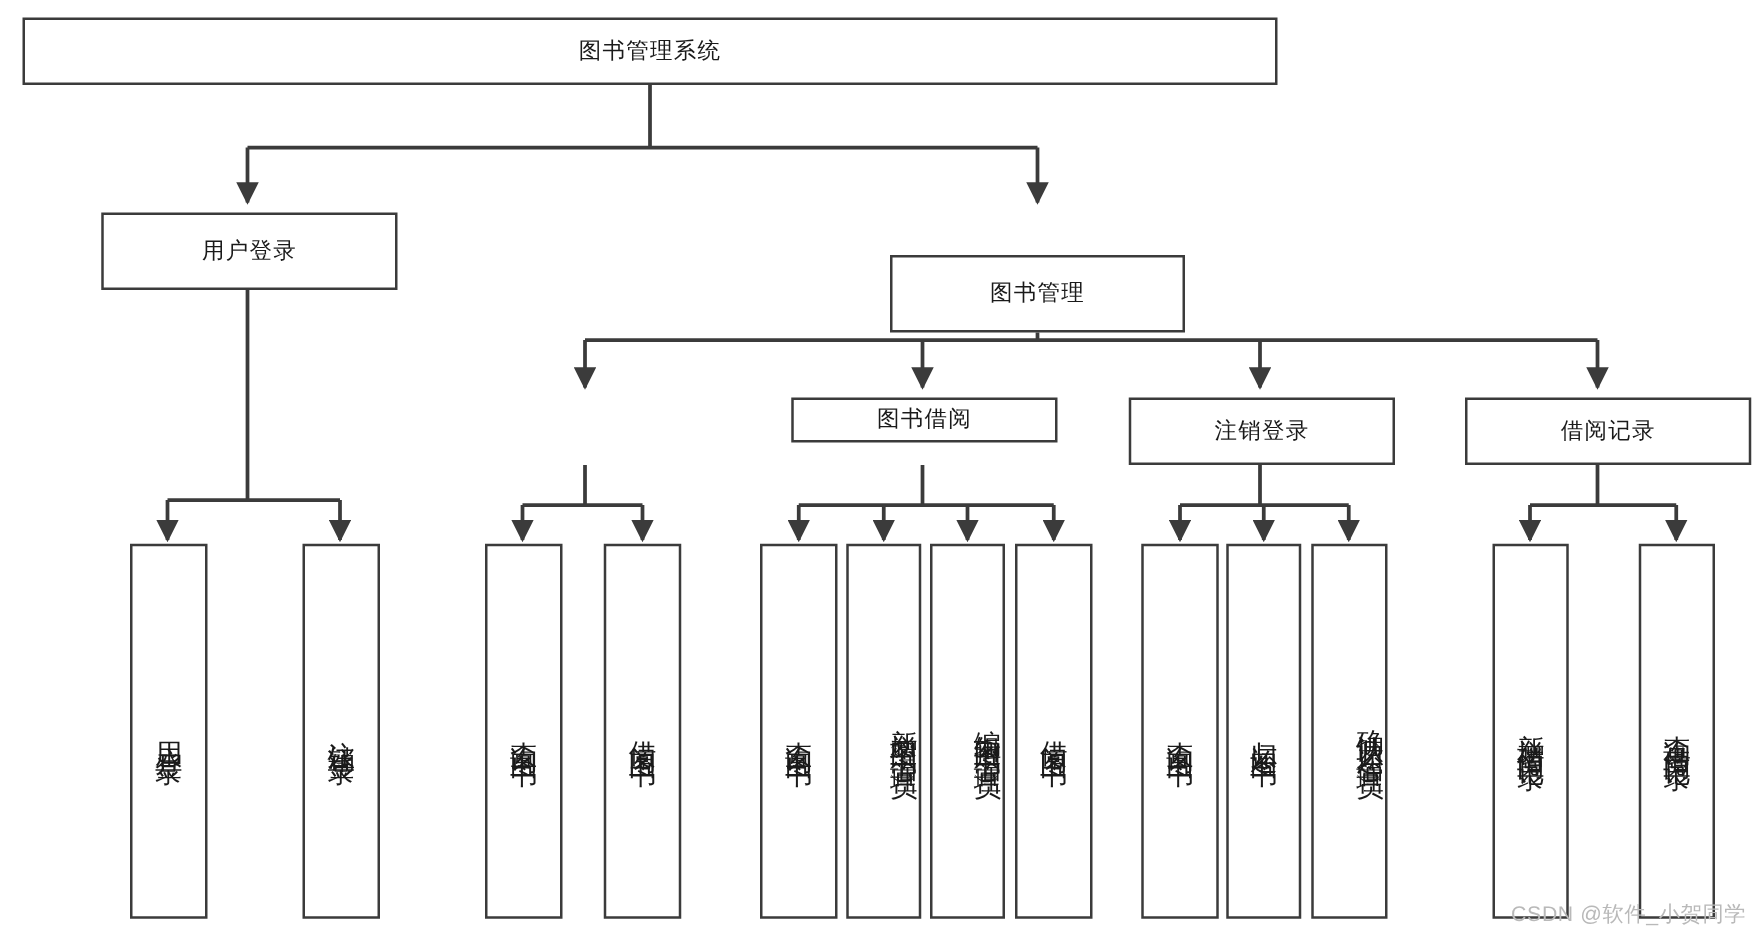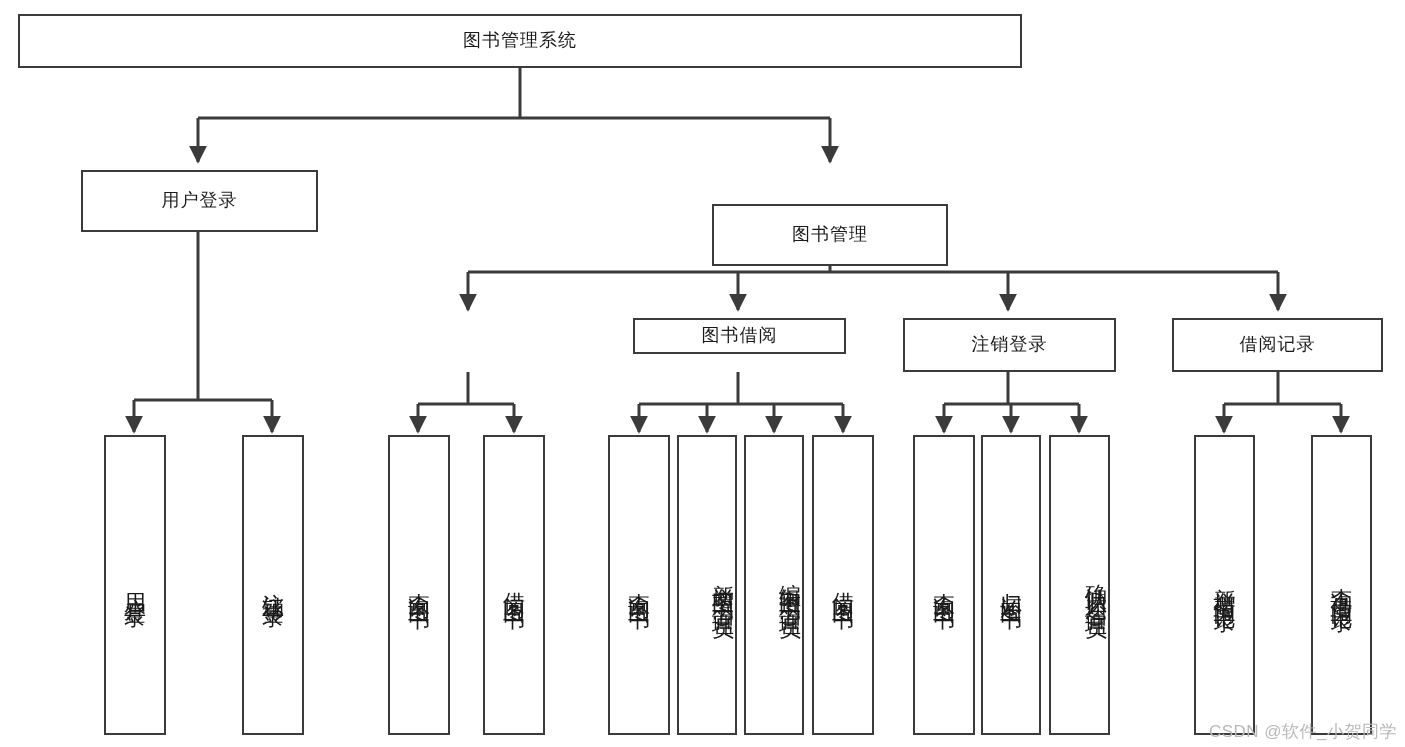--- a/index.html
+++ b/index.html
@@ -130,21 +130,21 @@
   <div class="node horiz" style="left:712px; top:170px; width:236px; height:62px;margin-top:34px;">
     <span>图书管理</span>
   </div>
 
   <div class="node horiz" style="left:633px; top:318px; width:213px; height:36px;">
     <span>图书借阅</span>
   </div>
   <div class="node horiz" style="left:903px; top:318px; width:213px; height:54px;">
     <span>注销登录</span>
   </div>
-  <div class="node horiz" style="left:1172px; top:318px; width:211px; height:54px;">
+  <div class="node horiz" style="left:1172px; top:318px; width:229px; height:54px;">
     <span>借阅记录</span>
   </div>
 
   <div class="node vert centered" style="left:104px; top:435px; width:62px; height:300px;">
     <span>用户登录</span>
   </div>
   <div class="node vert centered" style="left:242px; top:435px; width:62px; height:300px;">
     <span>注销登录</span>
   </div>
 

